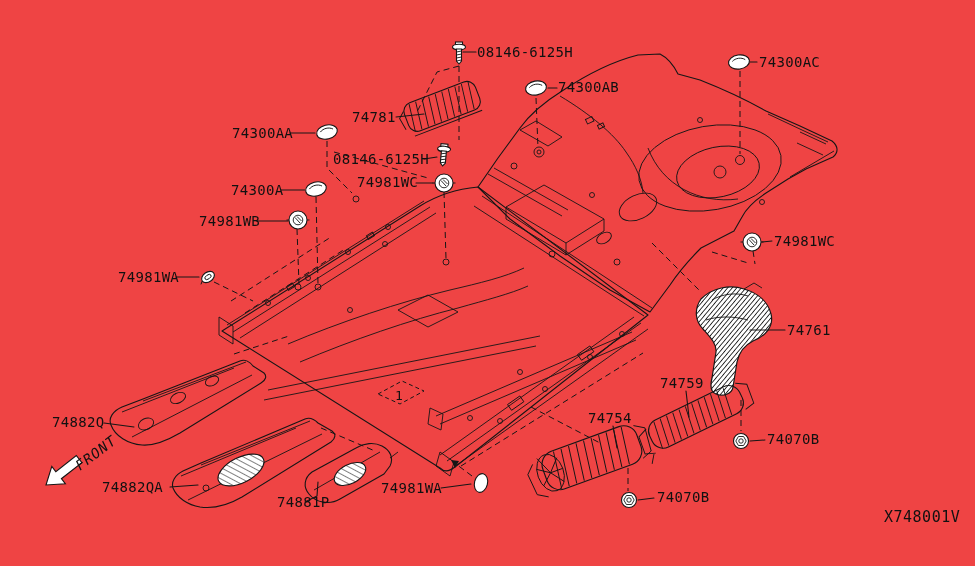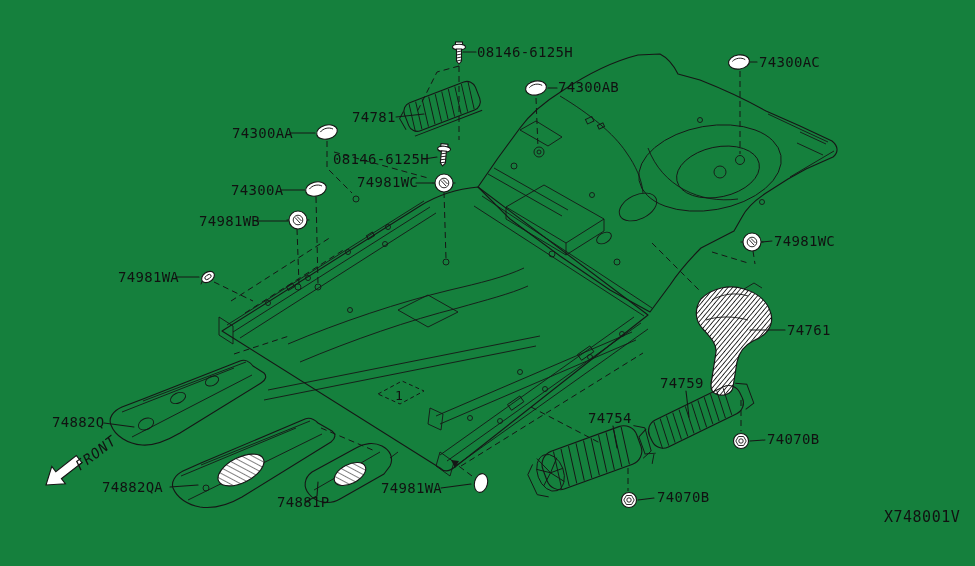--- a/index.html
+++ b/index.html
@@ -1,16 +1,16 @@
 <!DOCTYPE html>
 <html><head>
 <meta charset="utf-8">
 <style>
   html,body{margin:0;padding:0;background:#fff;}
-  .stage{position:relative;width:975px;height:566px;background:#15803d;overflow:hidden;
+  .stage{position:relative;width:975px;height:566px;background:#ef4444;overflow:hidden;
          font-family:"DejaVu Sans Mono", monospace;}
   svg{position:absolute;left:0;top:0;}
   .ln{fill:none;stroke:#161616;stroke-width:1.1;stroke-linejoin:round;stroke-linecap:round;}
   .thin{fill:none;stroke:#161616;stroke-width:0.9;}
   .dash{fill:none;stroke:#161616;stroke-width:1;stroke-dasharray:6 4;}
   .dash2{fill:none;stroke:#161616;stroke-width:1;stroke-dasharray:4 3;}
   .lbl{font-family:"DejaVu Sans Mono", monospace;font-size:14px;fill:#111;letter-spacing:0.3px;}
   .lbl-sm{font-family:"DejaVu Sans Mono", monospace;font-size:13px;fill:#111;}
   .code{font-family:"DejaVu Sans Mono", monospace;font-size:15px;fill:#111;letter-spacing:0.5px;}
   .front{font-family:"DejaVu Sans Mono", monospace;font-size:14px;font-style:italic;fill:#111;letter-spacing:1px;}

